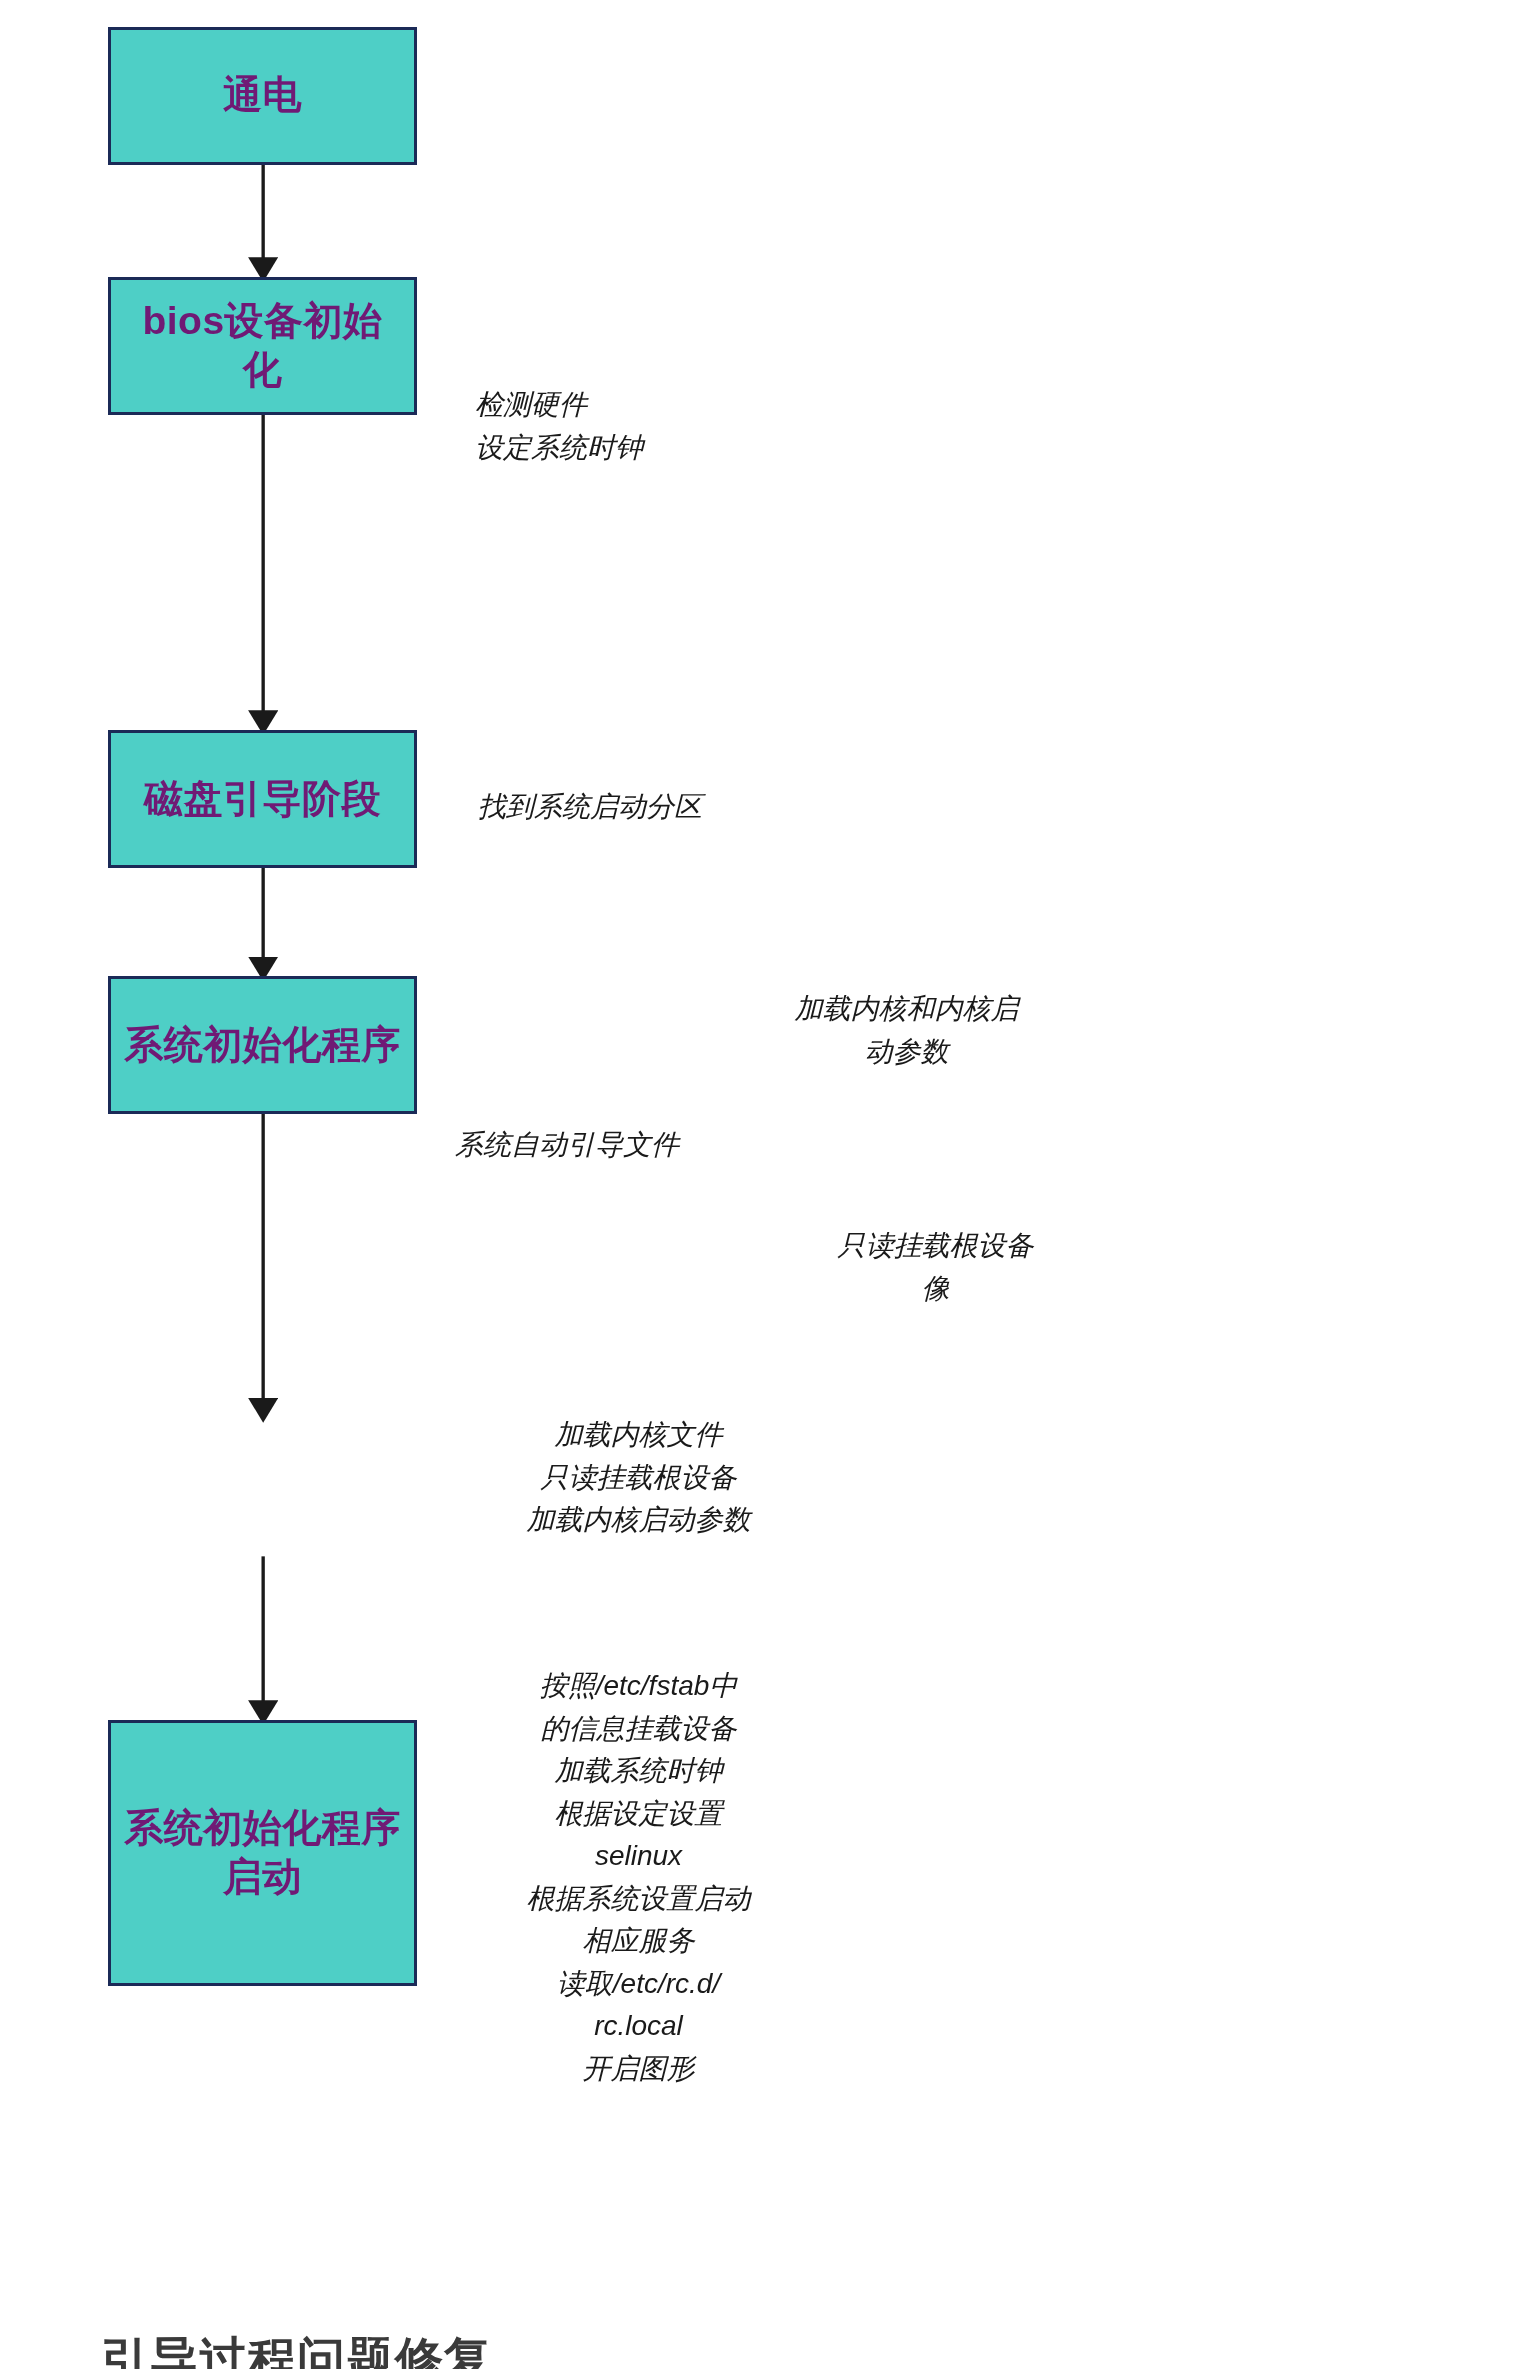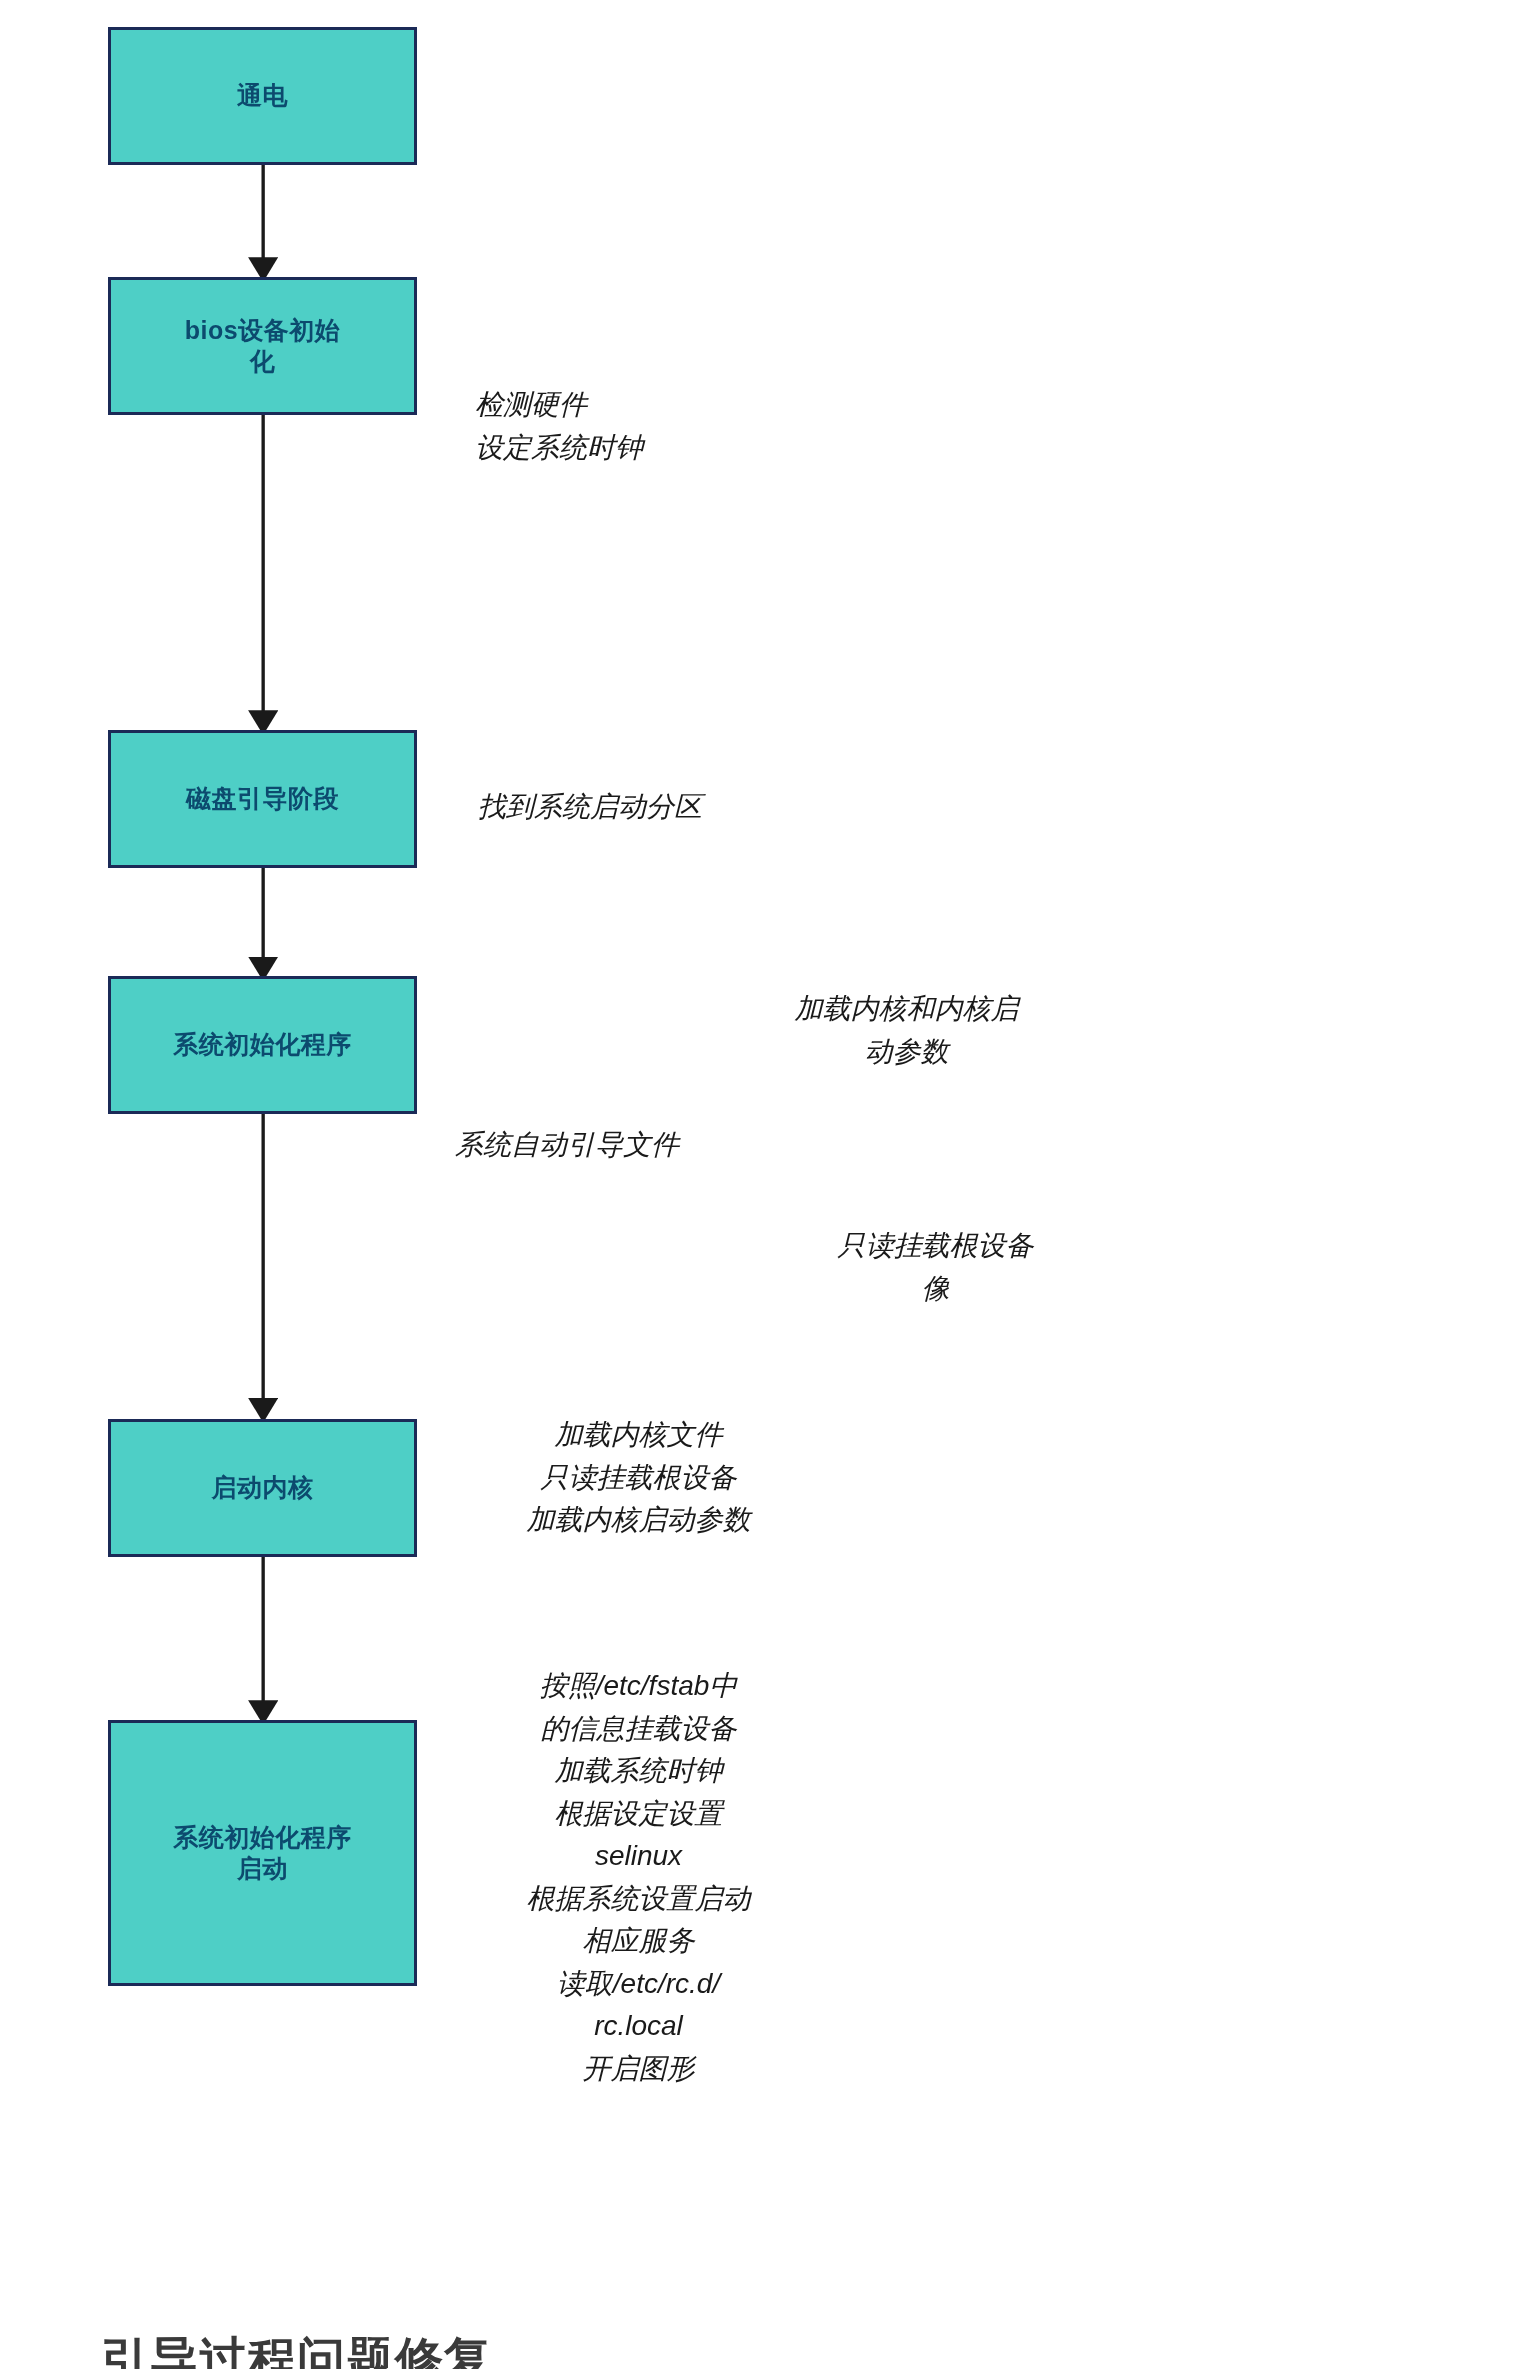--- a/index.html
+++ b/index.html
@@ -27,24 +27,24 @@
     box-sizing: border-box;
     background: #4ecfc6;
     border: 3px solid #1b2a57;
     display: flex;
     align-items: center;
     justify-content: center;
     text-align: center;
   }
   .node-label {
     font-weight: bold;
-    font-size: 25px;
+    font-size: 39px;
     line-height: 1.25;
     letter-spacing: 0.5px;
-    color: #0c4a6e;
+    color: #701a75;
     padding: 0 9.9px;
     white-space: pre-line;
   }
   
   #connectors {
     position: absolute;
     left: 0; top: 0;
     width: 1534px;
     height: 2369px;
     pointer-events: none;
@@ -101,23 +101,20 @@
   </div>
 
   <div class="node" style="left:108px; top:730px; width:309px; height:138px;">
     <span class="node-label">磁盘引导阶段</span>
   </div>
 
   <div class="node" style="left:108px; top:976px; width:309px; height:138px;">
     <span class="node-label">系统初始化程序</span>
   </div>
 
-  <div class="node" style="left:108px; top:1419px; width:309px; height:138px;">
-    <span class="node-label">启动内核</span>
-  </div>
 
   <div class="node" style="left:108px; top:1720px; width:309px; height:266px;">
     <span class="node-label">系统初始化程序
 启动</span>
   </div>
 
   <div class="annotation ann-left" style="left:475px; top:384px;">检测硬件
 设定系统时钟</div>
 
   <div class="annotation ann-left" style="left:478px; top:786px;">找到系统启动分区</div>

